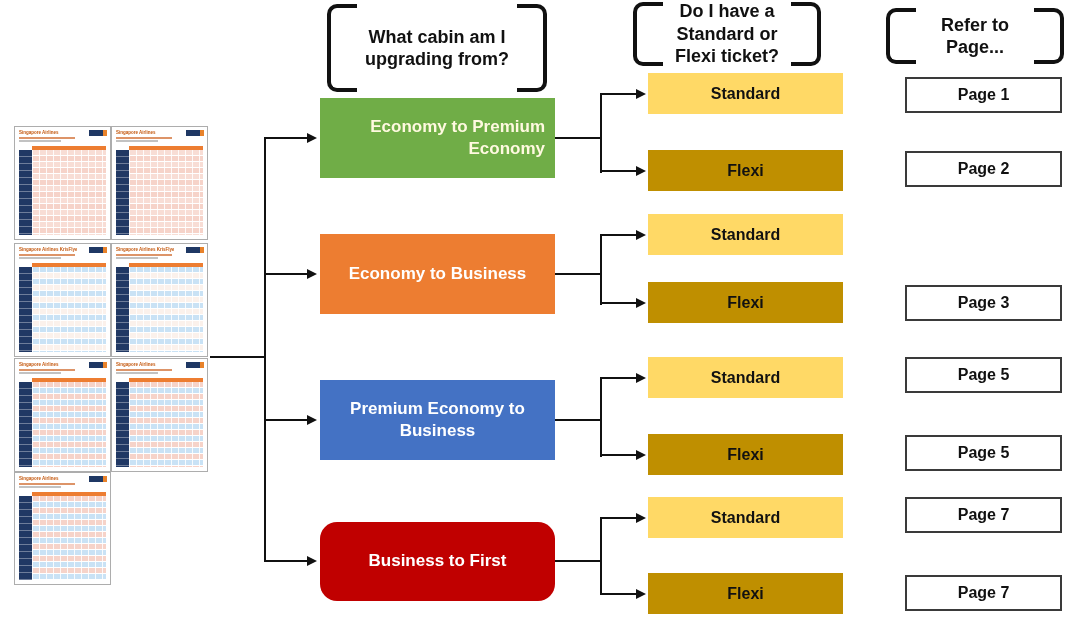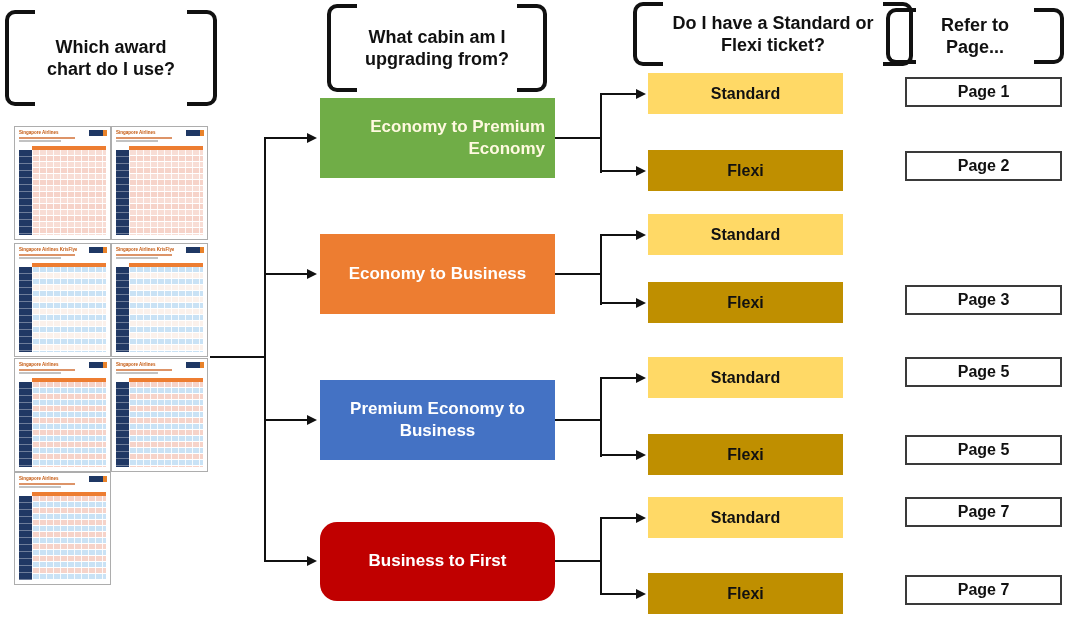--- a/index.html
+++ b/index.html
@@ -9,40 +9,40 @@
 
   
   .bracket { position:absolute; display:flex; align-items:center; justify-content:center;
              text-align:center; font-weight:bold; color:#111; line-height:1.25; padding:0 30px; }
   .bracket::before, .bracket::after { content:""; position:absolute; top:0; bottom:0; width:26px;
              border:4px solid #111; }
   .bracket::before { left:0; border-right:none; border-radius:10px 0 0 10px; }
   .bracket::after  { right:0; border-left:none; border-radius:0 10px 10px 0; }
   #hdr-award  { left:5px;   top:10px; width:212px; height:96px; font-size:18px; }
   #hdr-cabin  { left:327px; top:4px;  width:220px; height:88px; font-size:18px; }
-  #hdr-ticket { left:633px; top:2px;  width:280px; height:64px; font-size:18px; }
+  #hdr-ticket { left:633px; top:2px;  width:188px; height:64px; font-size:18px; }
   #hdr-page   { left:886px; top:8px;  width:178px; height:56px; font-size:18px; }
 
   
   .ln  { position:absolute; background:#111; }
   .arr { position:absolute; width:0; height:0;
          border-top:5px solid transparent; border-bottom:5px solid transparent;
          border-left:10px solid #111; }
 
   
   .cabin { position:absolute; left:320px; width:235px; display:flex; align-items:center;
            justify-content:center; text-align:center; font-weight:bold; font-size:17px;
            line-height:1.3; padding:4px 10px; }
 
   
   .ticket { position:absolute; left:648px; width:195px; height:41px; display:flex;
             align-items:center; justify-content:center; font-weight:bold; font-size:16px; }
 
   
-  .page { position:absolute; left:905px; width:157px; height:30px; background:#fff;
+  .page { position:absolute; left:905px; width:157px; height:36px; background:#fff;
           border:2px solid #3a3a3a; display:flex; align-items:center; justify-content:center;
           font-weight:bold; font-size:16px; color:#111; }
 
   
   .thumb { position:absolute; width:97px; height:114px; background:#fff;
            border:1px solid #adadad; }
   .t-title { position:absolute; left:4px; top:3px; font-size:4.5px; font-weight:bold;
              color:#C55A11; white-space:nowrap; max-width:58px; overflow:hidden; }
   .t-sub  { position:absolute; left:4px; top:10px; width:56px; height:2px; background:#dd9468; }
   .t-sub2 { position:absolute; left:4px; top:13px; width:42px; height:2px; background:#c2c2c2; }
@@ -63,21 +63,20 @@
             repeating-linear-gradient(180deg,#C9E2F5 0 5px,#fff 5px 6px,#FBF1EB 6px 11px,#fff 11px 12px); }
   .v-mixed .t-body { background-image:
             repeating-linear-gradient(90deg, rgba(255,255,255,.85) 0 1px, transparent 1px 7px),
             repeating-linear-gradient(180deg,#F6D3C9 0 5px,#fff 5px 6px,#C9E2F5 6px 11px,#fff 11px 12px); }
 </style>
 </head>
 <body>
 
 <div id="canvas">
 
-  <div class="bracket" id="hdr-award">Which award chart do I use?</div>
   <div class="bracket" id="hdr-cabin">What cabin am I upgrading from?</div>
   <div class="bracket" id="hdr-ticket">Do I have a Standard or Flexi ticket?</div>
   <div class="bracket" id="hdr-page">Refer to Page...</div>
 
   <div class="thumb v-pink" style="left:14px;top:126px">
     <div class="t-title">Singapore Airlines</div>
     <div class="t-sub"></div>
     <div class="t-sub2"></div>
     <div class="t-logo"></div>
     <div class="t-table">

